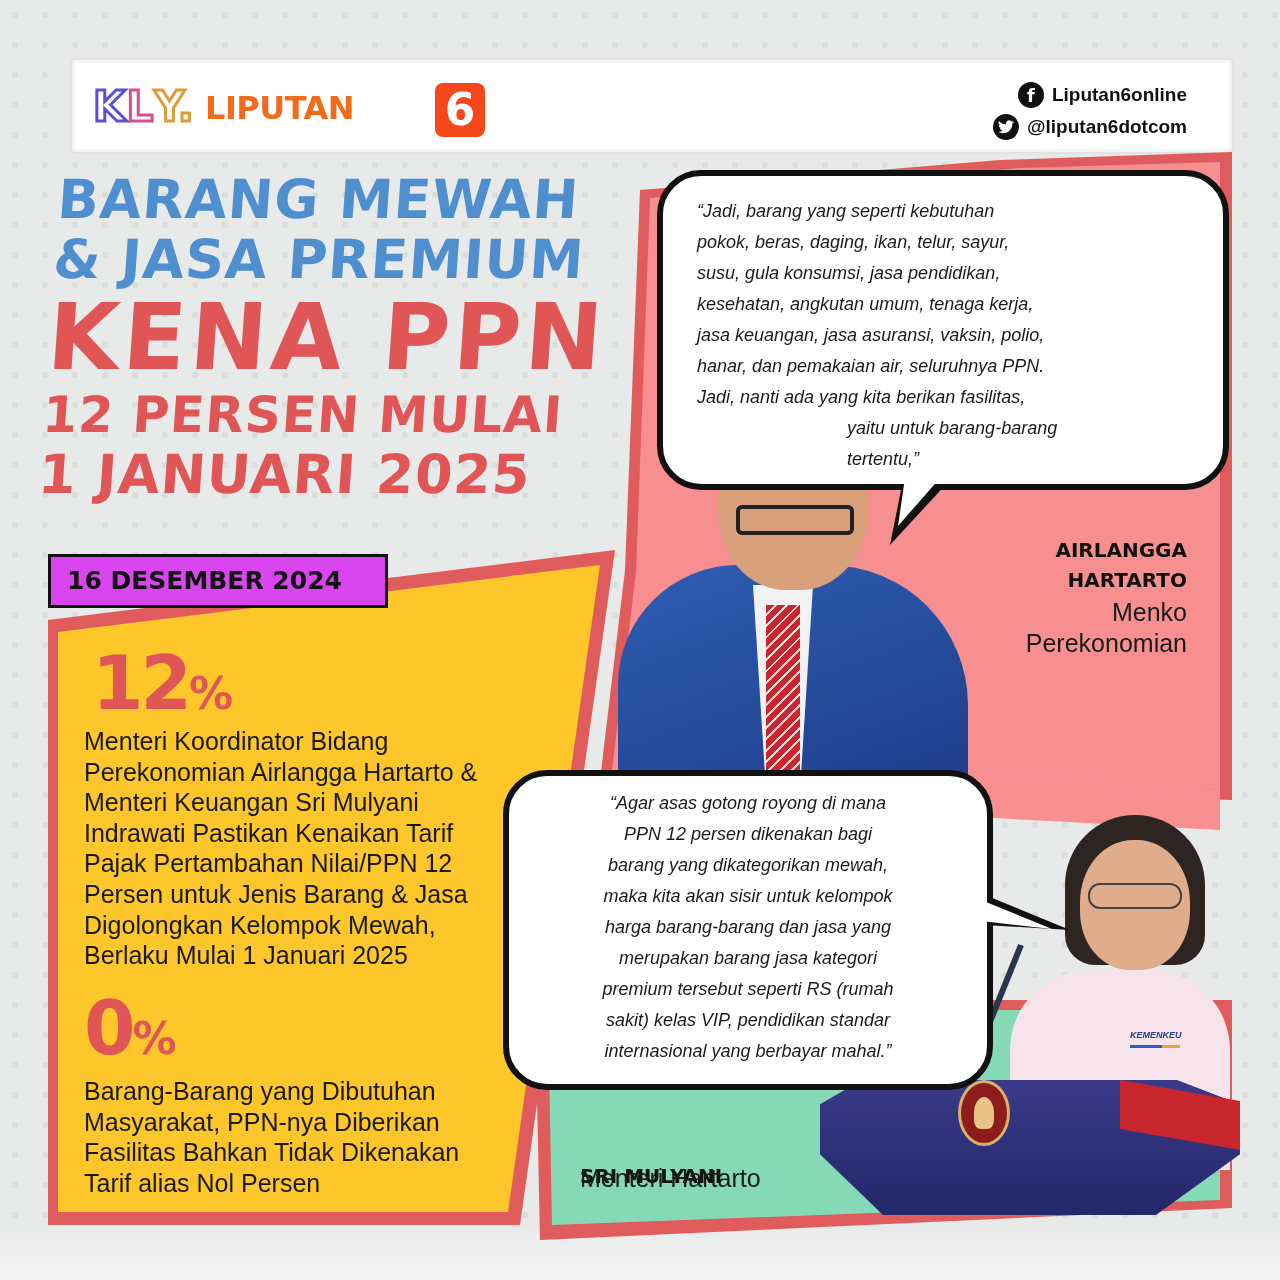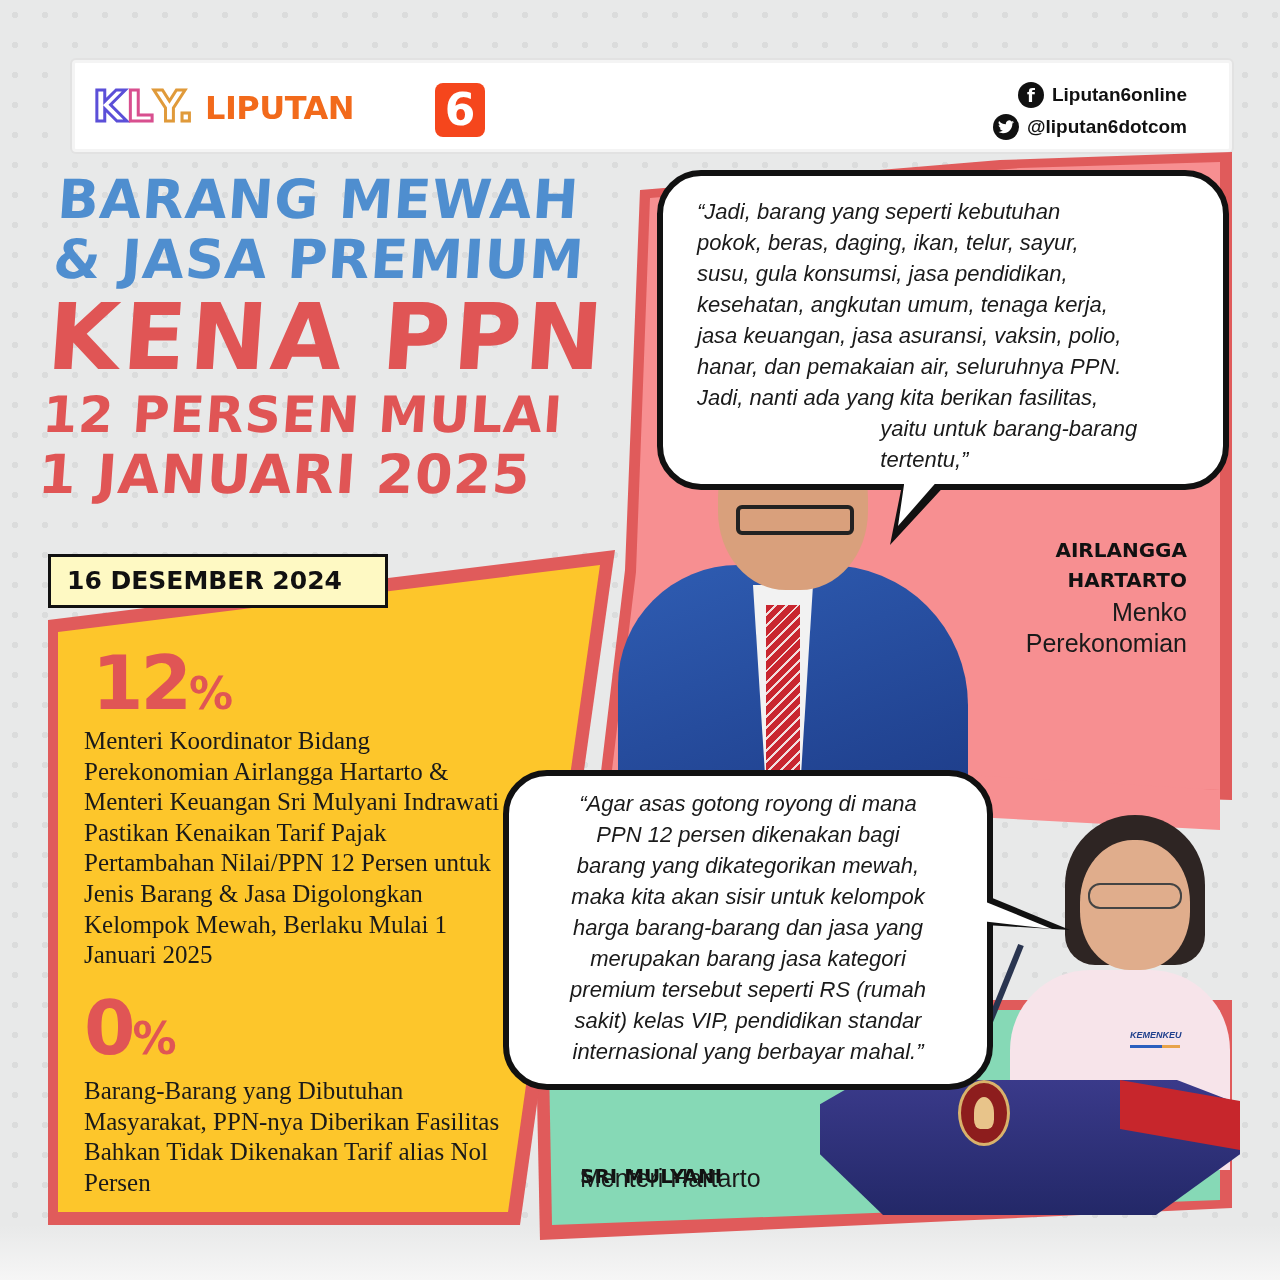--- a/index.html
+++ b/index.html
@@ -106,34 +106,34 @@
     clip-path: polygon(48px 620px, 615px 550px, 520px 1225px, 48px 1225px);
   }
   .yellow-inner {
     position: absolute; left: 0; top: 0; width: 1280px; height: 1280px;
     background: #fdc62b;
     clip-path: polygon(58px 632px, 600px 565px, 508px 1212px, 58px 1212px);
   }
 
   .date-box {
     position: absolute; left: 48px; top: 554px; width: 340px; height: 54px;
-    background: #fef9c3; border: 3px solid #111;
+    background: #d946ef; border: 3px solid #111;
     font-family: "DejaVu Sans", sans-serif; font-weight: bold;
     font-size: 25px; line-height: 48px; padding-left: 16px; color: #111;
   }
   .pct {
     position: absolute; font-family: "DejaVu Sans", sans-serif; font-weight: bold;
     color: #e05555; letter-spacing: -3px;
   }
   .pct .num { font-size: 74px; }
   .pct .sign { font-size: 44px; letter-spacing: 0; }
   .pct12 { left: 92px; top: 640px; }
   .pct0 { left: 84px; top: 985px; }
   .desc {
-    position: absolute; left: 84px; font-size: 25px; line-height: 30.6px; color: #1a1a1a; font-family: Liberation Serif, serif;
+    position: absolute; left: 84px; font-size: 25px; line-height: 30.6px; color: #1a1a1a;
   }
   .desc1 { top: 726px; width: 420px; }
   .desc2 { top: 1076px; width: 420px; }
 
   
   .bubble {
     position: absolute; background: #fff; border: 6px solid #111; border-radius: 44px;
   }
   .bubble1 { left: 657px; top: 170px; width: 572px; height: 320px; }
   .bubble2 { left: 503px; top: 770px; width: 490px; height: 320px; }
@@ -151,21 +151,21 @@
     position: absolute; left: 0; top: 0; width: 1280px; height: 1280px;
     background: #111;
     clip-path: polygon(985px 895px, 1070px 930px, 985px 925px);
   }
   .tail2-in {
     position: absolute; left: 0; top: 0; width: 1280px; height: 1280px;
     background: #fff;
     clip-path: polygon(981px 900px, 1052px 929px, 981px 921px);
   }
   .quote {
-    position: absolute; font-style: italic; font-size: 22px; line-height: 31px; color: #1a1a1a;
+    position: absolute; font-style: italic; font-size: 18px; line-height: 31px; color: #1a1a1a;
     white-space: pre;
   }
   .quote1 { left: 697px; top: 196px; }
   .quote2 { left: 503px; top: 788px; width: 490px; text-align: center; }
 
   
   .person-name {
     position: absolute; font-family: "DejaVu Sans", sans-serif; font-weight: bold;
     font-size: 20px; line-height: 30px; color: #111;
   }

